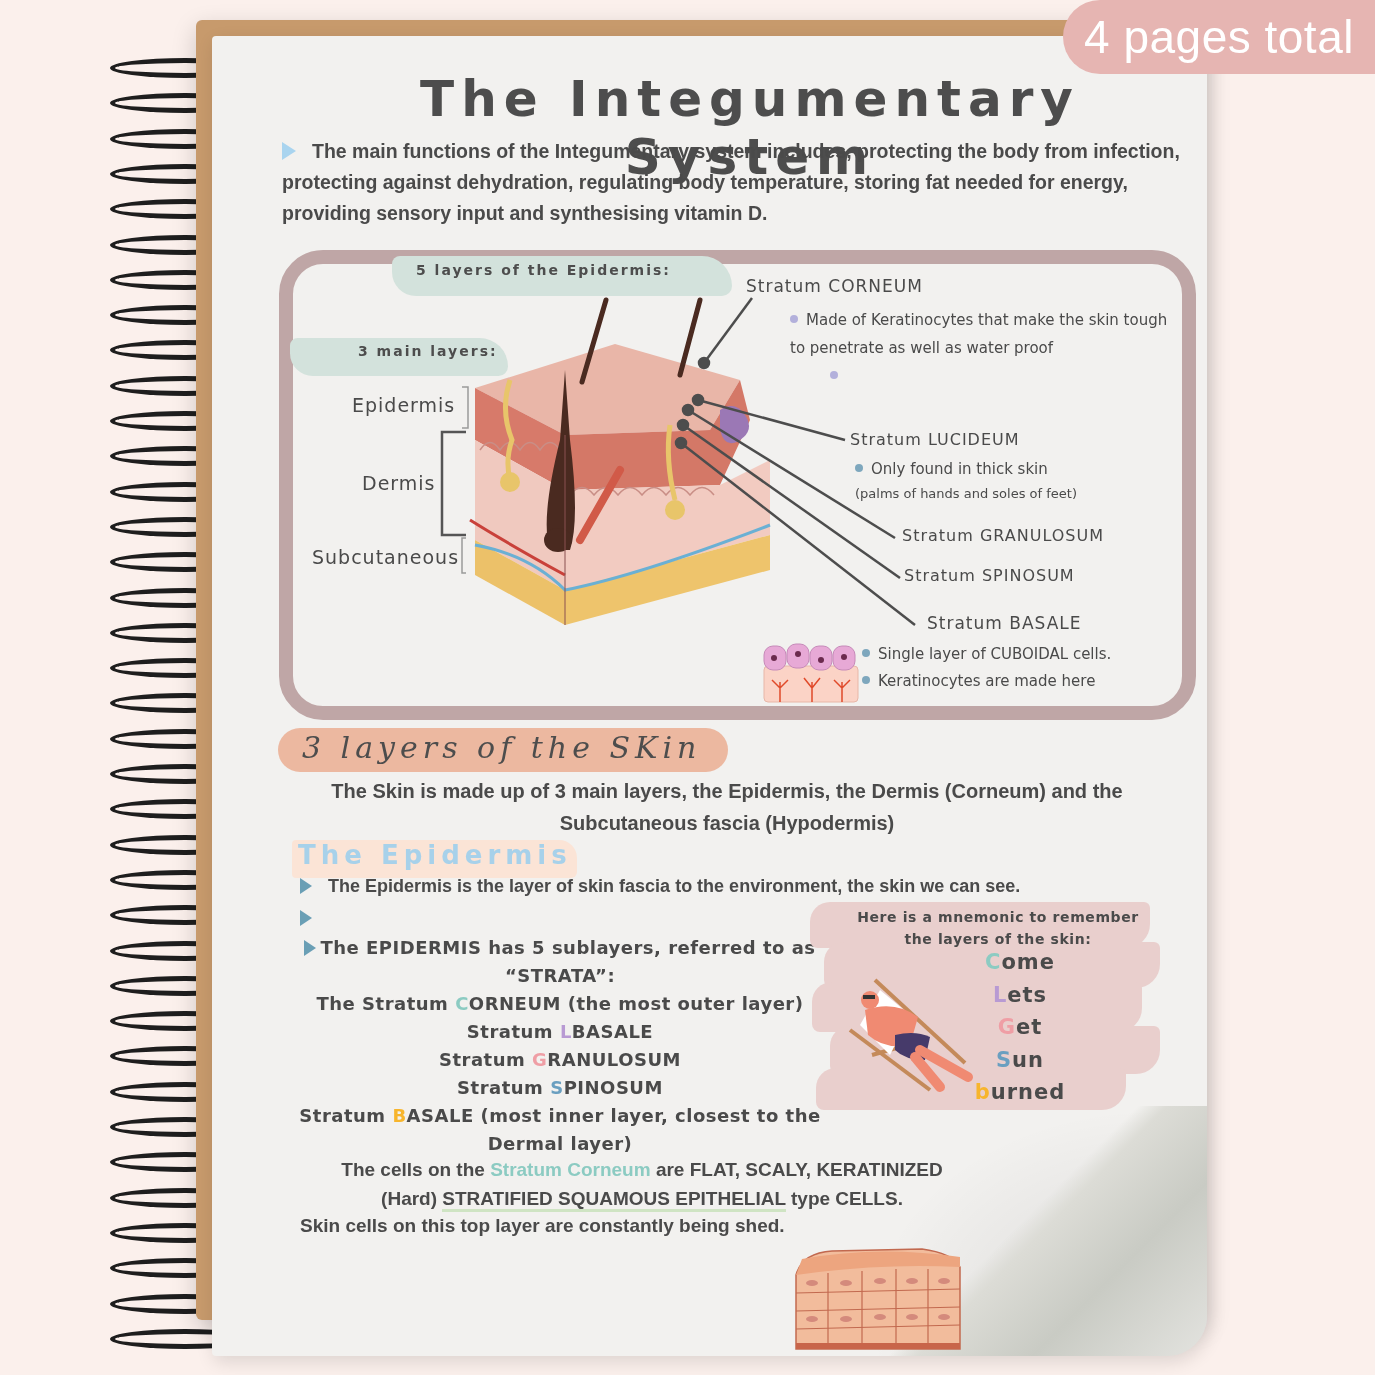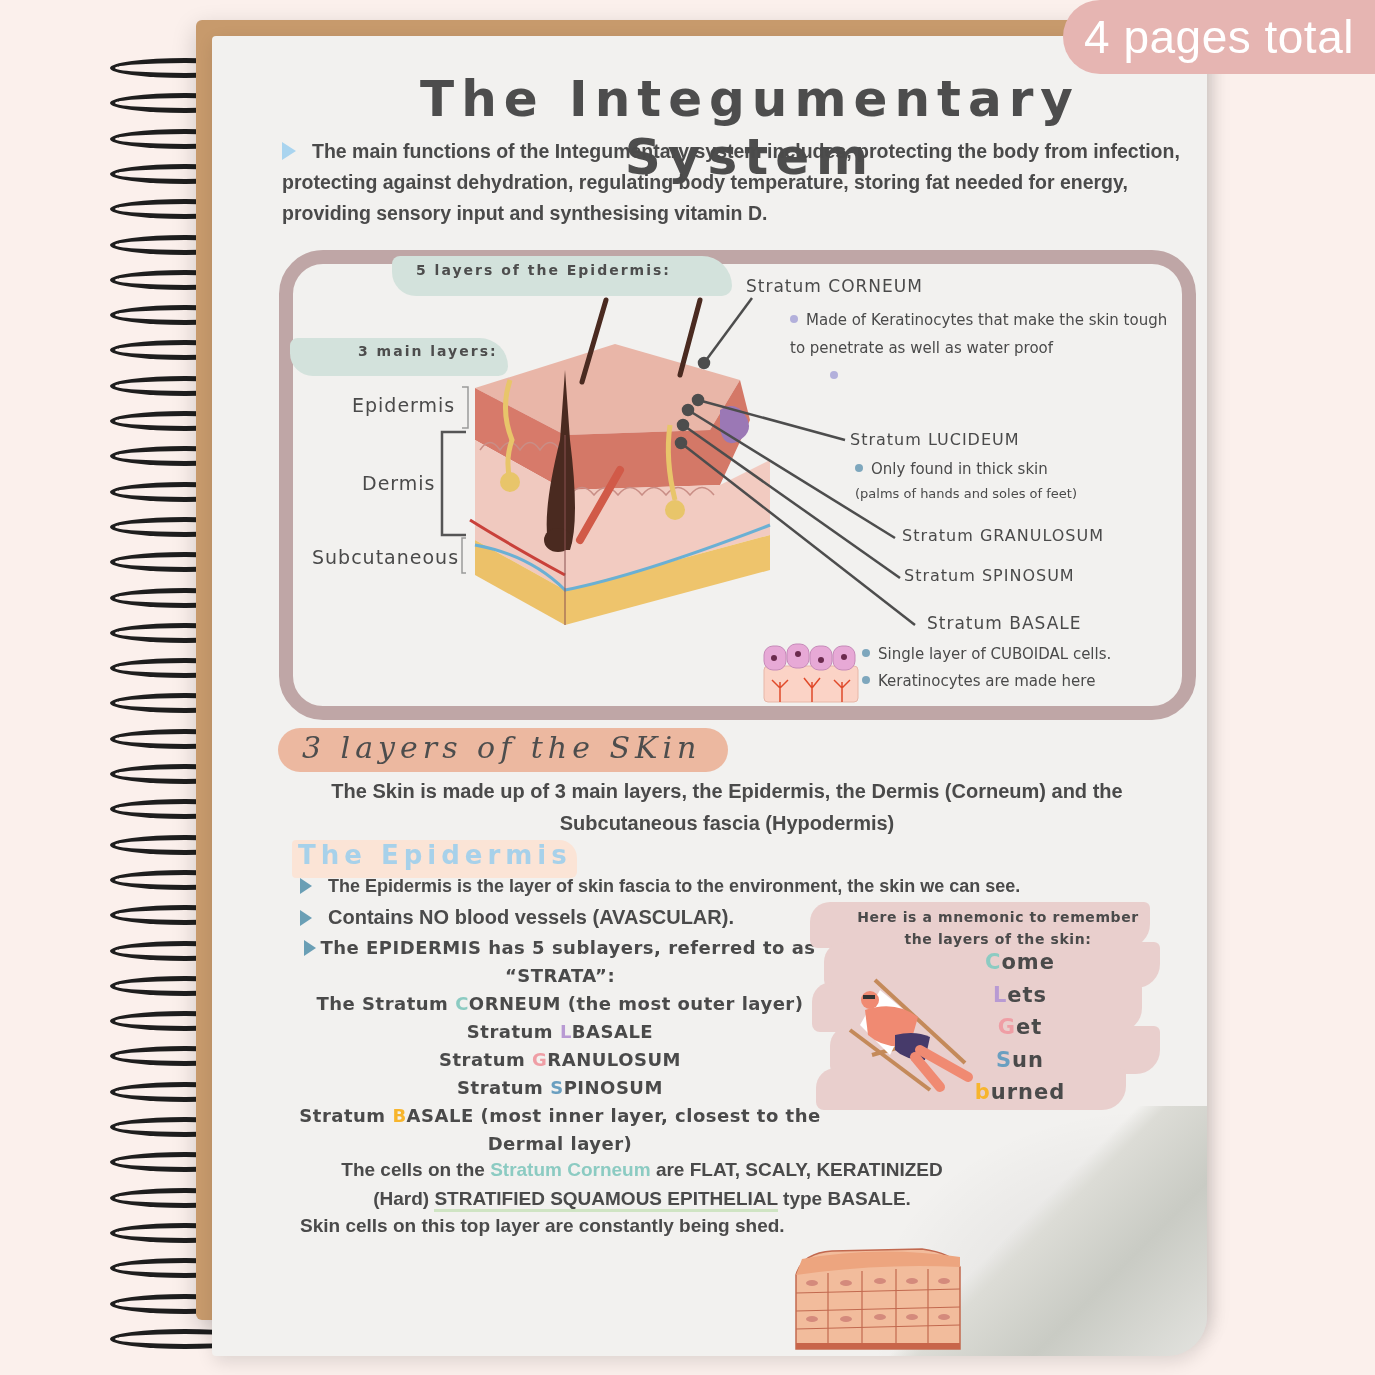--- a/index.html
+++ b/index.html
@@ -330,21 +330,21 @@
 <div class="hand note" style="left:862px;top:667px;text-align:left;font-size:15px;"><span class="dot" style="background:#7ea7bd;"></span><span>Keratinocytes are made here</span></div>
 
 <div class="pill"></div>
 <div class="pill-text">3 layers of the SKin</div>
 <p class="body-b skin-desc">The Skin is made up of 3 main layers, the Epidermis, the Dermis (Corneum) and the Subcutaneous fascia (Hypodermis)</p>
 
 <div class="epi-bg"></div>
 <div class="epi-title">The Epidermis</div>
 
 <div class="body-b bl" style="left:300px;top:876px;"><span class="tri dark"></span><span>The Epidermis is the layer of skin fascia to the environment, the skin we can see.</span></div>
-<div class="body-b bl" style="left:300px;top:906px;font-size:20px;"><span class="tri dark"></span><span>Contains NO blood vessels (AVASCULAR).</span></div>
+<div class="body-b bl" style="left:300px;top:906px;font-size:20px;"><span class="tri dark"></span></div>
 
 <div class="strata" style="top:934px;"><span class="tri dark" style="margin-right:4px;"></span><span>The EPIDERMIS has 5 sublayers, referred to as “STRATA”:</span></div>
 
 <div class="strata" style="top:990px;"><span>The Stratum </span><span class="c-teal">C</span><span>ORNEUM (the most outer layer)</span></div>
 <div class="strata" style="top:1018px;"><span>Stratum </span><span class="c-purple">L</span><span>BASALE</span></div>
 <div class="strata" style="top:1046px;"><span>Stratum </span><span class="c-pink">G</span><span>RANULOSUM</span></div>
 <div class="strata" style="top:1074px;"><span>Stratum </span><span class="c-blue">S</span><span>PINOSUM</span></div>
 <div class="strata" style="top:1102px;"><span>Stratum </span><span class="c-orange">B</span><span>ASALE (most inner layer, closest to the</span></div>
 <div class="strata" style="top:1130px;">Dermal layer)</div>
 
@@ -370,21 +370,21 @@
   <circle cx="30" cy="25" r="9" fill="#f08a72"></circle>
   <rect x="23" y="20" width="12" height="4" fill="#333"></rect>
   <path d="M25 35 Q55 25 78 42 L70 70 Q45 75 28 60 Z" fill="#f08a72"></path>
   <path d="M55 60 Q75 55 90 62 L85 85 Q65 85 55 75 Z" fill="#463a6a"></path>
   <path d="M80 75 L128 102" stroke="#f08a72" stroke-width="10" stroke-linecap="round"></path>
   <path d="M75 82 L100 112" stroke="#f08a72" stroke-width="10" stroke-linecap="round"></path>
 </svg>
 
 <div class="body-b cells-para">
   <span>The cells on the </span><span class="c-teal">Stratum Corneum</span><span> are FLAT, SCALY, KERATINIZED</span><br>
-  <span>(Hard) </span><span class="underline-green">STRATIFIED SQUAMOUS EPITHELIAL</span><span> type BASALE.</span>
+  <span>(Hard) </span><span class="underline-green">STRATIFIED SQUAMOUS EPITHELIAL</span><span> type CELLS.</span>
 </div>
 <div class="body-b shed">Skin cells on this top layer are constantly being shed.</div>
 
 <svg style="left:792px;top:1245px;width:172px;height:105px;" viewBox="0 0 172 105">
   <path d="M4 30 Q10 8 40 6 L130 4 Q160 8 168 22 L168 104 L4 104 Z" fill="#f2bc9c" stroke="#c2694f" stroke-width="1.5"></path>
   <path d="M4 30 Q86 18 168 22 L168 12 Q86 0 10 14 Z" fill="#eda57f"></path>
   <g stroke="#c2694f" stroke-width="1.2" fill="none">
     <line x1="4" y1="48" x2="168" y2="44"></line>
       <line x1="4" y1="66" x2="168" y2="62"></line>
       <line x1="4" y1="84" x2="168" y2="80"></line>

